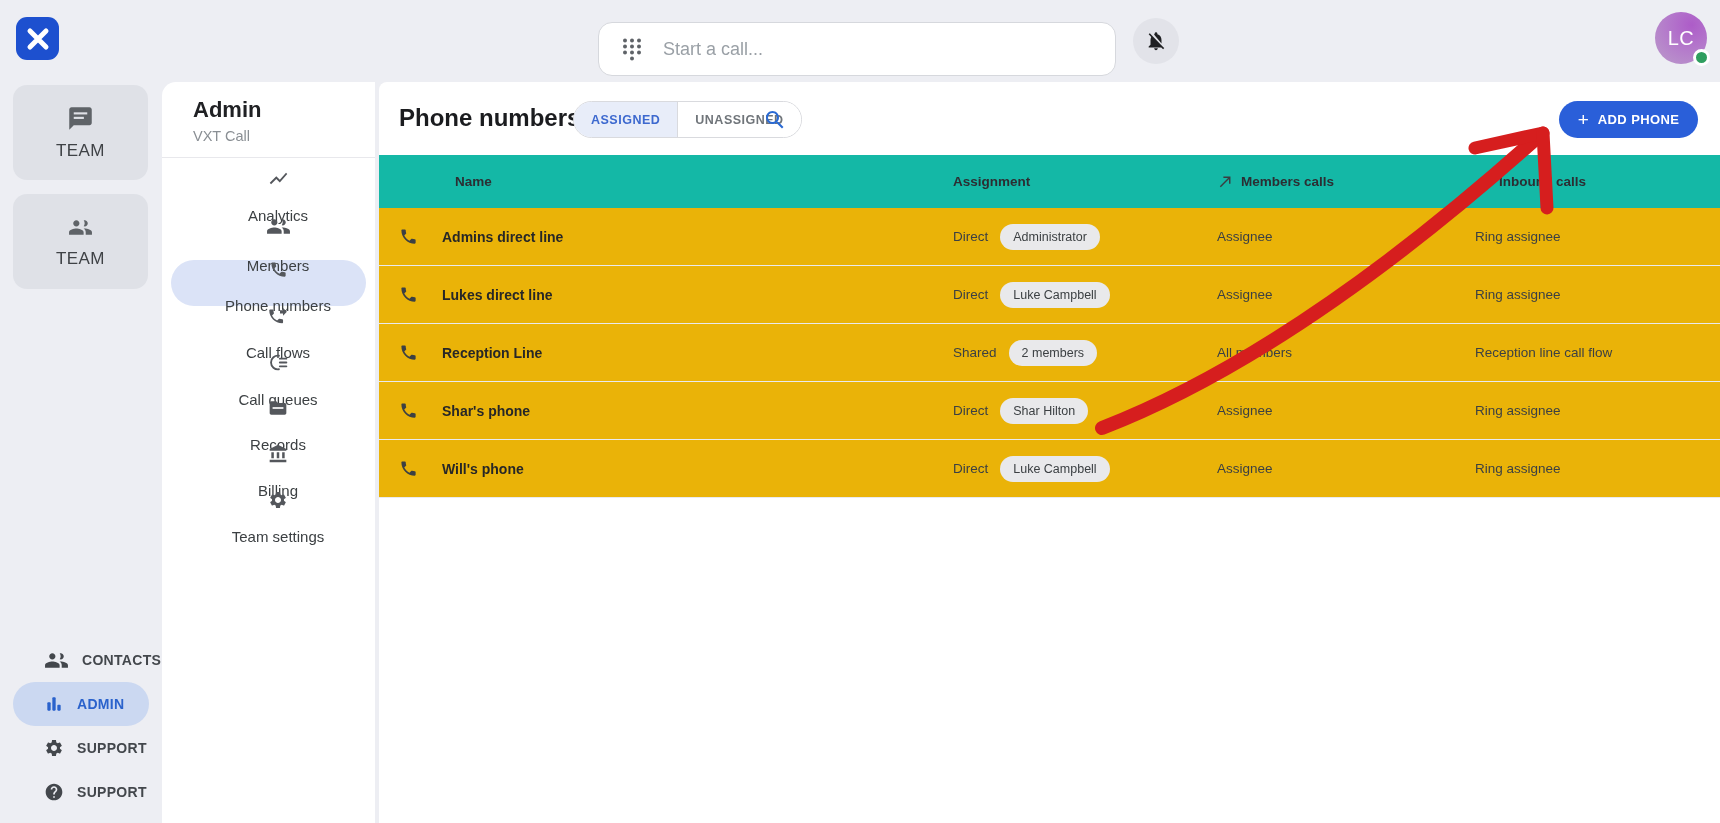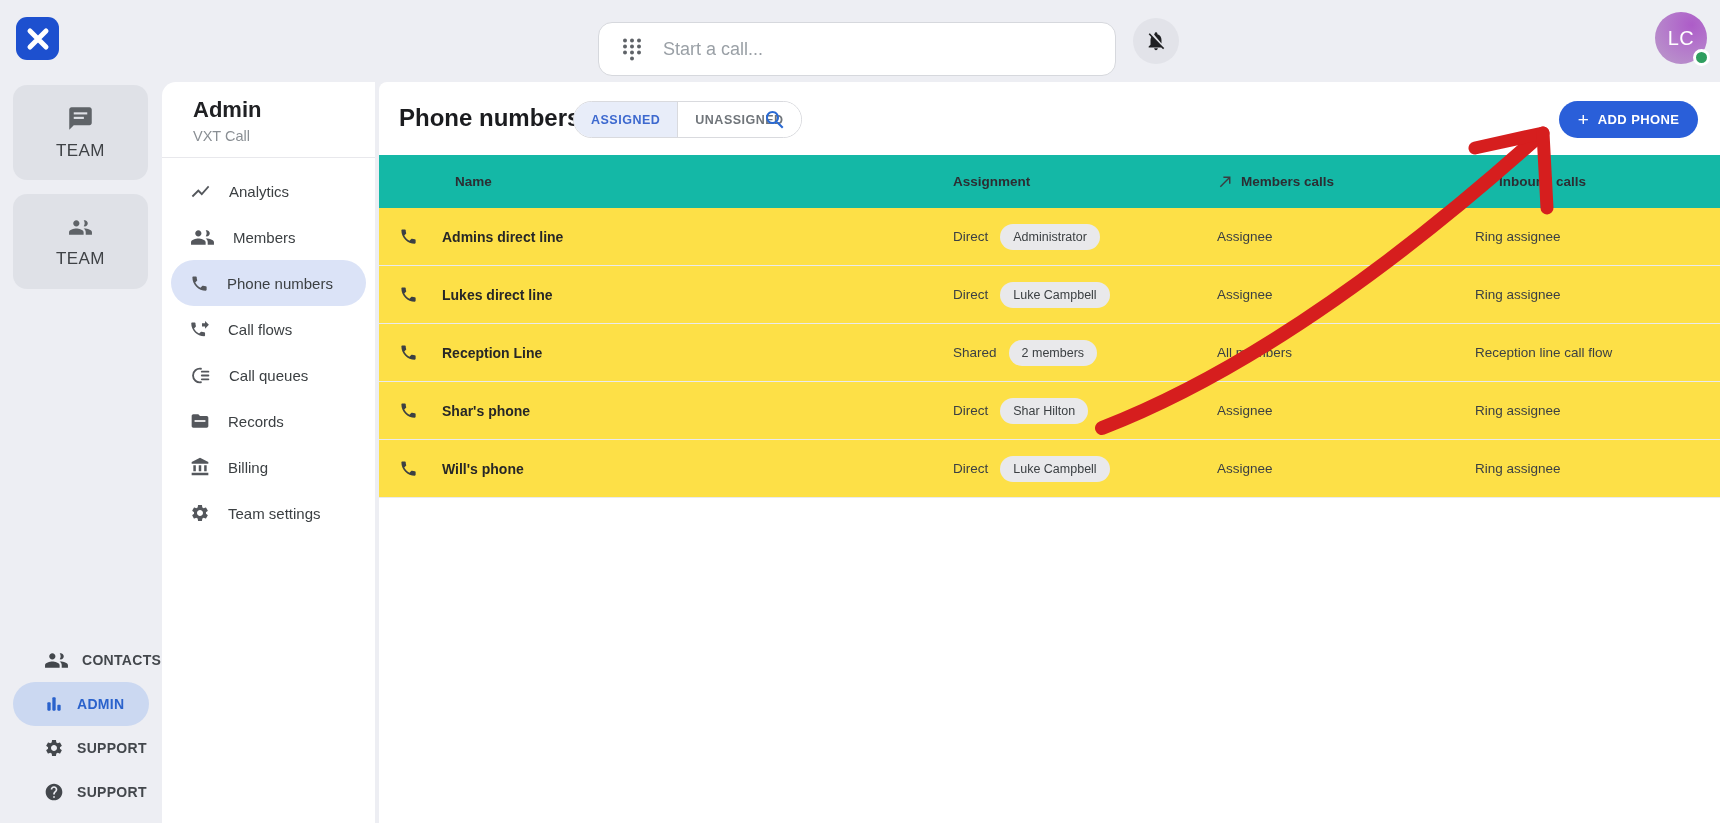--- a/index.html
+++ b/index.html
@@ -67,21 +67,21 @@
     position:absolute; left:162px; top:82px; width:213px; height:741px;
     background:#ffffff; border-top-left-radius:14px;
   }
   .side-head { padding:15px 0 0 31px; }
   .side-title { font-size:22px; font-weight:700; color:#202124; }
   .side-sub { font-size:14.5px; color:#8a8f94; margin-top:5px; }
   .side-div { height:1px; background:#e8e8ec; margin-top:13px; }
   .menu { padding-top:10px; }
   .menu-item {
     height:46px; margin:0 9px; border-radius:23px; display:flex; align-items:center;
-    padding-left:19px; gap:18px; cursor:pointer; font-size:15px; color:#3c4043;
+    padding-left:19px; gap:18px; cursor:pointer; font-size:15px; color:#3c4043;flex-direction:column;
   }
   .menu-item.selected { background:#dbe3f7; }
 
   
   .main {
     position:absolute; left:379px; top:82px; width:1341px; height:741px;
     background:#ffffff; border-top-left-radius:8px;
   }
   .main-head { position:relative; height:73px; }
   .page-title { position:absolute; left:20px; top:22px; font-size:24px; font-weight:600; color:#1b1c1f; }
@@ -101,21 +101,21 @@
     background:#2a5fd9; color:#fff; display:flex; align-items:center; justify-content:center;
     gap:9px; cursor:pointer; border:none;
   }
   .add-btn .plus { font-size:19px; font-weight:400; line-height:1; }
   .add-btn .txt { font-size:13px; font-weight:700; letter-spacing:.4px; font-family:"Liberation Sans",sans-serif; }
 
   .grid { display:grid; grid-template-columns:574px 264px 258px 1fr; align-items:center; }
   .t-head { height:53px; background:#14b8a6; font-size:13.5px; font-weight:700; color:#2c2e33; }
   .t-head .c-name { padding-left:76px; }
   .hcell { display:flex; align-items:center; gap:7px; }
-  .t-row { height:58px; border-bottom:1px solid #e9eaee; cursor:pointer; background:#fde047; }
+  .t-row { height:58px; border-bottom:1px solid #e9eaee; cursor:pointer; background:#eab308; }
   .c-name-row { display:flex; align-items:center; padding-left:20px; gap:24px; }
   .row-name { font-size:14px; font-weight:600; color:#272727; }
   .c-assign { display:flex; align-items:center; font-size:13.5px; color:#3c4043; }
   .chip {
     margin-left:12px; background:#e9e9eb; border-radius:15px; padding:6px 13px;
     font-size:12.5px; color:#3c4043; white-space:nowrap;
   }
   .cell-plain { font-size:13.5px; color:#3c4043; }
 
   

